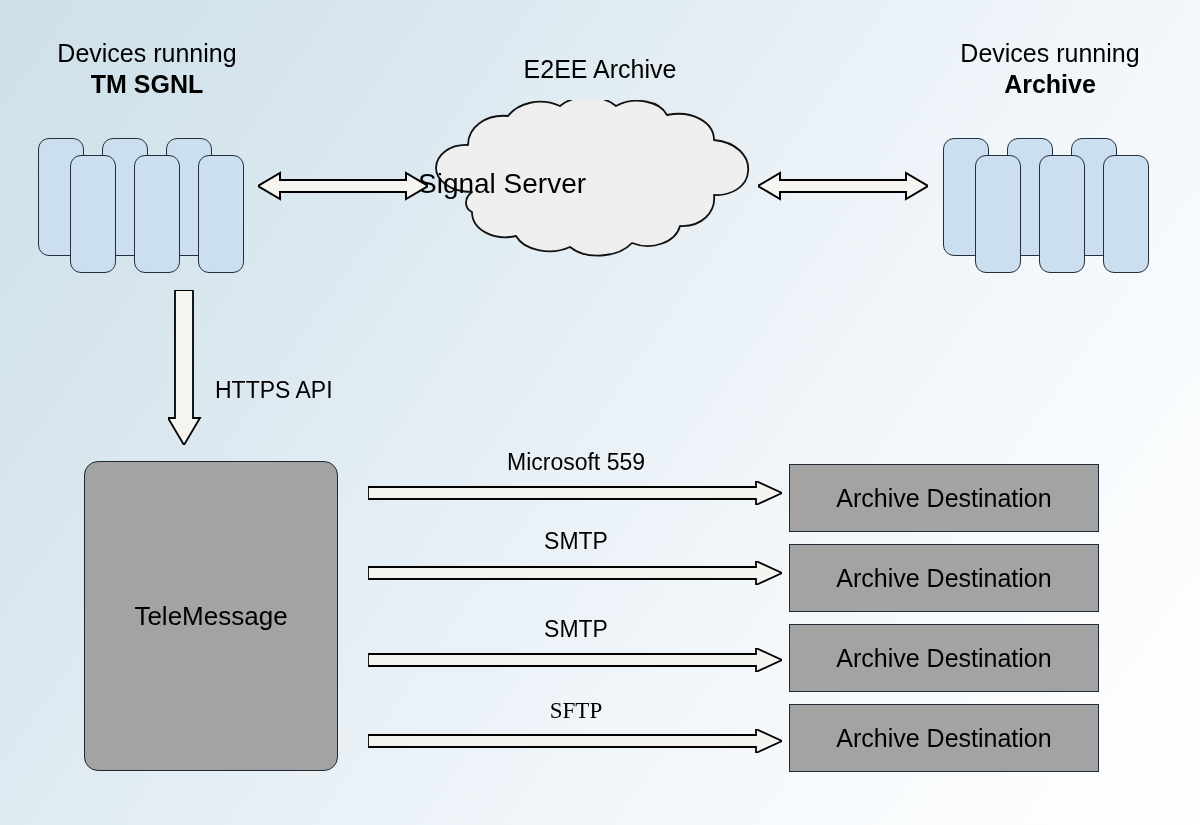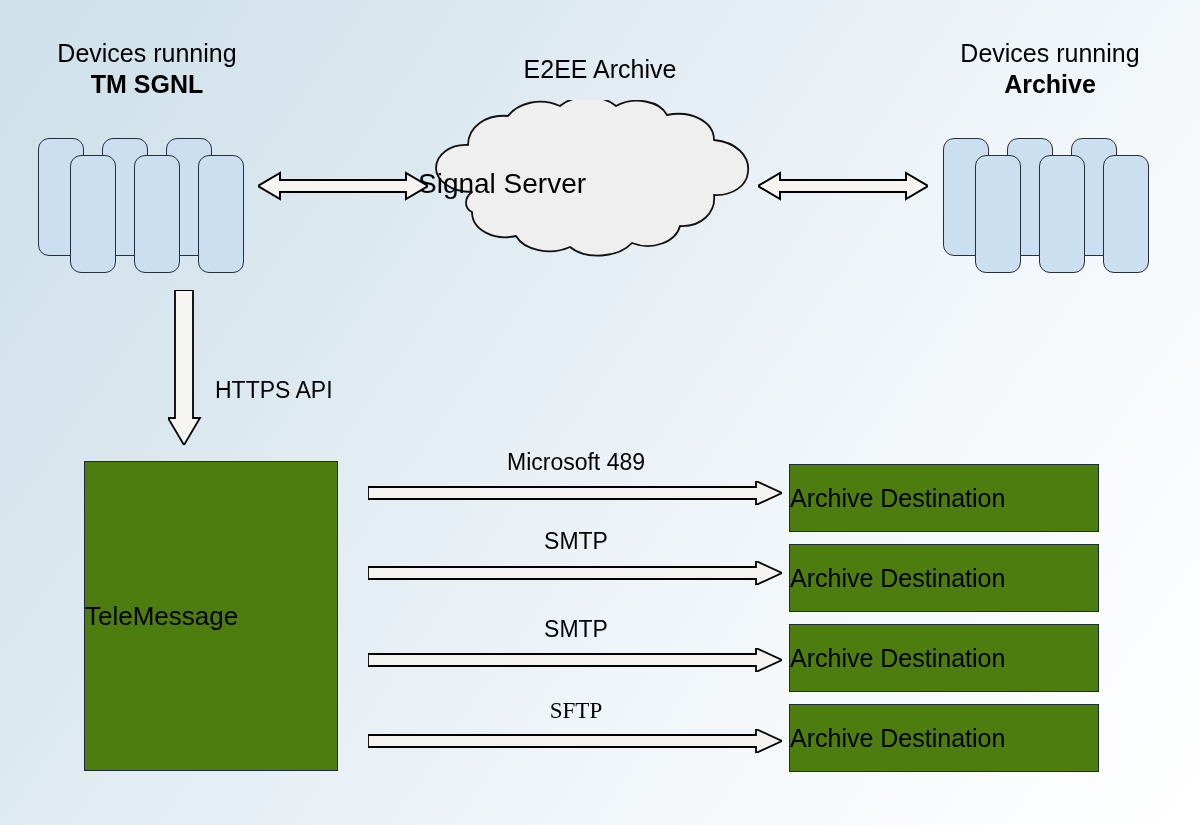--- a/index.html
+++ b/index.html
@@ -50,27 +50,28 @@
     position:absolute;
     left:8px; right:0;
     font-size:28px;
     color:#000;
     white-space:nowrap;
   }
 
   
   .box {
     position:absolute;
-    background:#4d7c0f;
+    background:#a3a3a3;
     border:1.7px solid #1d2a35;
     display:flex;
     align-items:center;
-    color:#000;
-  }
-  .server-box { font-size:26px; line-height:33px; text-align:center; }
+    justify-content:center;
+    color:#000;
+  }
+  .server-box { font-size:26px; line-height:33px; text-align:center;border-radius:14px; }
   .dest-box   { font-size:25px; text-align:center; }
 
   
   .arrowsvg { position:absolute; }
 </style>
 </head>
 <body>
 
 <div id="canvas">
 
@@ -148,21 +149,21 @@
     </svg>
   </div>
   <div class="abs cap" style="left:215px; top:350px; width:150px; text-align:left;margin-top:27px;">HTTPS API</div>
 
   <div class="box server-box" style="left:84px; top:461px; width:254px; height:310px;">
     <div>
       <div>TeleMessage</div>
     </div>
   </div>
 
-  <div class="abs cap" style="left:370px; top:449px; width:412px;">Microsoft 489</div>
+  <div class="abs cap" style="left:370px; top:449px; width:412px;">Microsoft 559</div>
   <div class="arrowsvg" style="left:368px; top:481px;">
     <svg width="414" height="24" viewBox="0 0 414 24">
       <path d="M 0,6 L 388,6 L 388,0 L 414,12 L 388,24 L 388,18 L 0,18 Z" fill="#f4f3ef" stroke="#000000" stroke-width="1.8" stroke-linejoin="miter"></path>
     </svg>
   </div>
   <div class="box dest-box" style="left:789px; top:464px; width:310px; height:68px;">
     <span>Archive Destination</span>
   </div>
 
   <div class="abs cap" style="left:370px; top:528px; width:412px;">SMTP</div>

